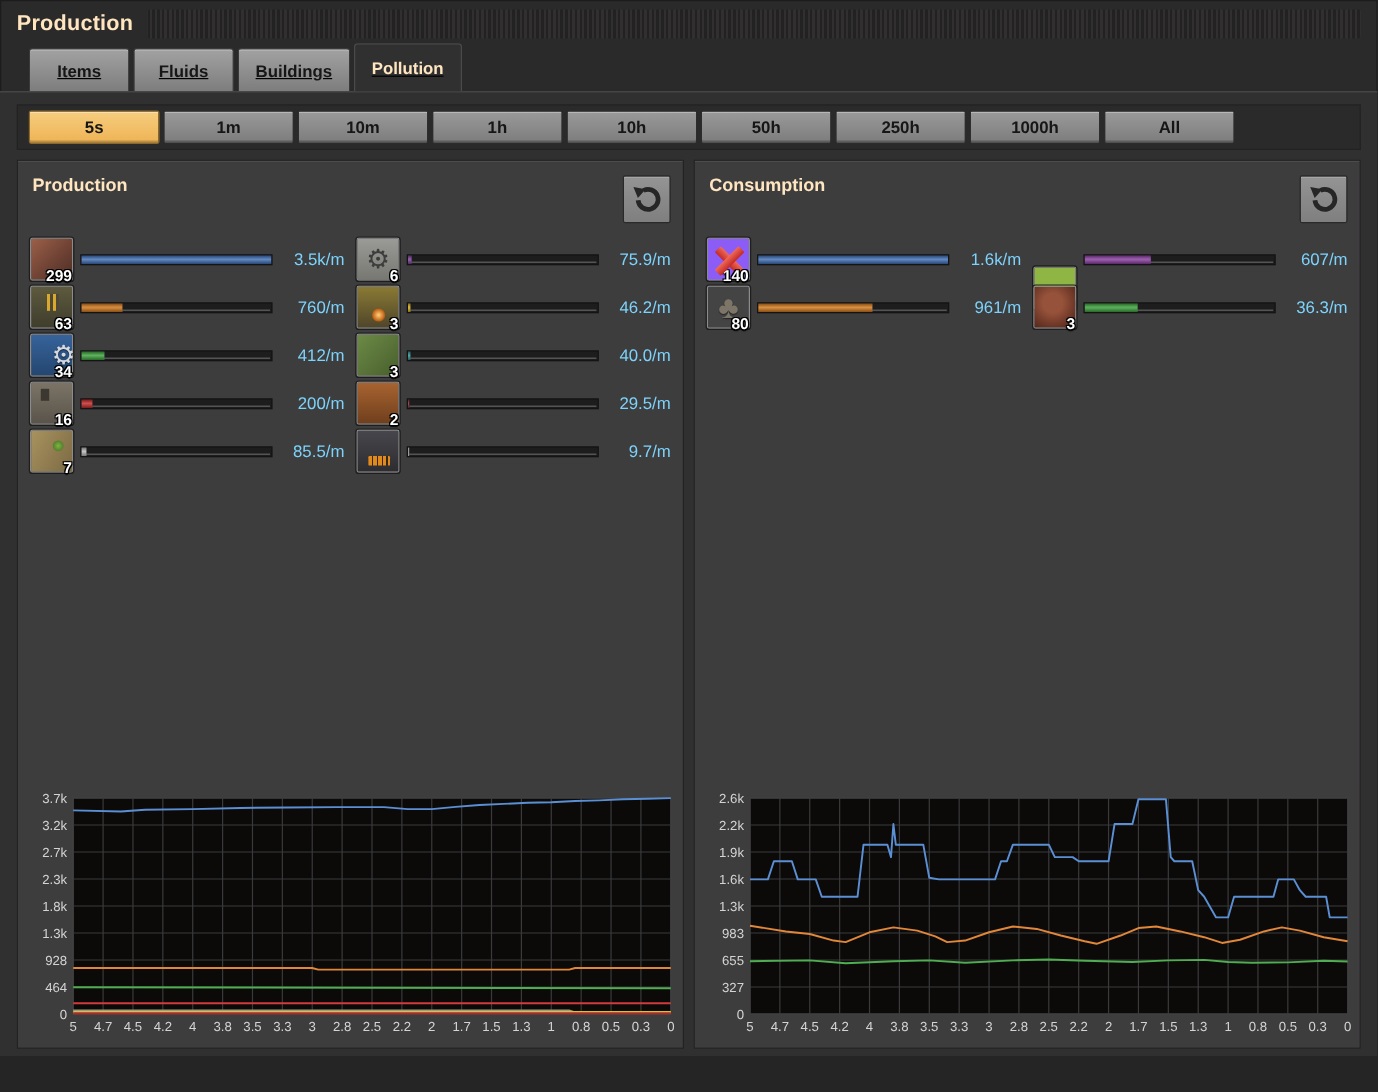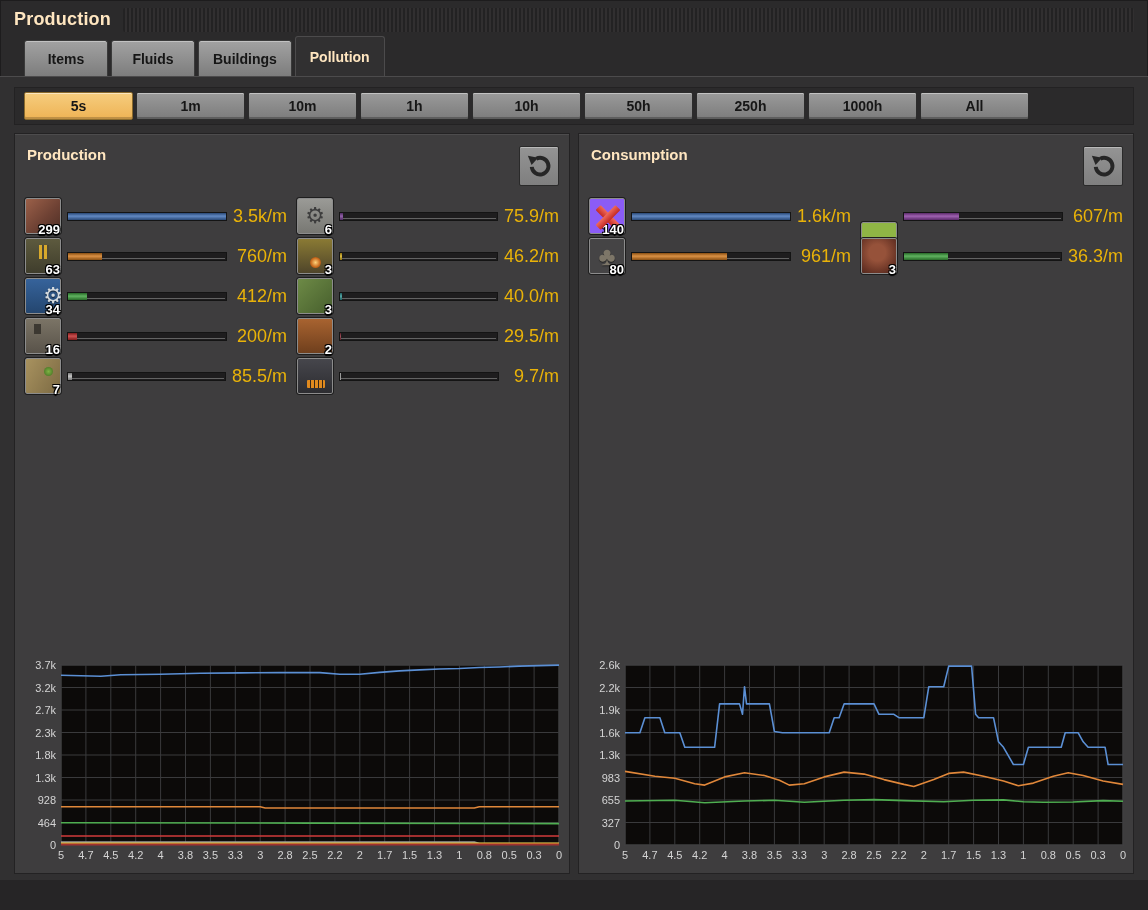--- a/index.html
+++ b/index.html
@@ -9,21 +9,21 @@
     box-shadow: inset 0 0 0 1px #1d1c1d; }
 
   
   .titlebar { height:38px; display:flex; align-items:center; padding:0 14px; gap:12px; }
   .titlebar h1 { font-size:18px; font-weight:bold; color:#ffe6c0; letter-spacing:.2px; }
   .drag-stripes { flex:1; height:24px; margin-top:2px;
     background:repeating-linear-gradient(90deg,#232223 0 2px,#312f30 2px 4px);
     border-radius:2px; }
 
   
-  .tabbar { display:flex; gap:3px; padding:2px 0 0 24px; position:relative; z-index:2; }
+  .tabbar { display:flex; gap:3px; padding:2px 0 0 24px; position:relative; z-index:2;text-decoration:underline; }
   .tab { min-width:84px; height:36px; display:flex; align-items:center; justify-content:center;
     font-size:14px; font-weight:bold; color:#161616; cursor:pointer;
     background:linear-gradient(#a2a2a2,#7d7d7d); border:1px solid #3a3a3a;
     border-bottom:none; border-radius:3px 3px 0 0; padding:0 14px;
     box-shadow: inset 0 1px 0 rgba(255,255,255,.35); }
   .tab.active { background:#313031; color:#ffe6c0; height:40px; margin-top:-4px;
     border:1px solid #4c4b4c; border-bottom:none;
     box-shadow:none; }
 
   
@@ -59,21 +59,21 @@
   .icon { width:36px; height:36px; position:relative; flex:0 0 36px; border-radius:2px;
     border:1px solid #8c8c8c; outline:1px solid #1e1e1e;
     display:flex; align-items:center; justify-content:center; background:#454445; }
   .badge { position:absolute; right:0px; bottom:-3px; font-size:13px; font-weight:bold;
     color:#ffffff; line-height:1;
     text-shadow:-1px -1px 0 #000,1px -1px 0 #000,-1px 1px 0 #000,1px 1px 0 #000,0 2px 1px #000; }
   .bar { flex:1; height:9px; background:#1e1d1e; border:1px solid #141414; position:relative; }
   .bar::before { content:""; position:absolute; left:1px; right:1px; bottom:1px; height:1px;
     background:#9a9a9a; opacity:.55; }
   .fill { position:absolute; left:0; top:0; bottom:0; }
-  .val { flex:0 0 54px; text-align:right; font-size:18px; color:#eab308; }
+  .val { flex:0 0 54px; text-align:right; font-size:14px; color:#7dd3fc; }
 
   
   .icon--mining-drill   { background:linear-gradient(135deg,#9b6049 0%,#6f4234 55%,#4e2f26 100%); }
   .icon--boiler         { background:linear-gradient(#5d5a3e,#3f3d2c),linear-gradient(90deg,#555 0,#555 100%);text-decoration:underline; }
   .icon--boiler::before { content:""; position:absolute; left:13px; top:6px; width:10px; height:14px;
     background:repeating-linear-gradient(90deg,#d8a92c 0 3px,#4d4836 3px 5px); }
   .icon--assembling-machine-2 { background:linear-gradient(#36639b,#24466f);padding-left:20px; }
   .icon--assembling-machine-2::before { content:"⚙"; color:#d3d9de; font-size:22px; line-height:1;
     text-shadow:0 1px 1px #102033; }
   .icon--stone-furnace  { background:linear-gradient(#7b7466,#59534a);text-align:center; }

